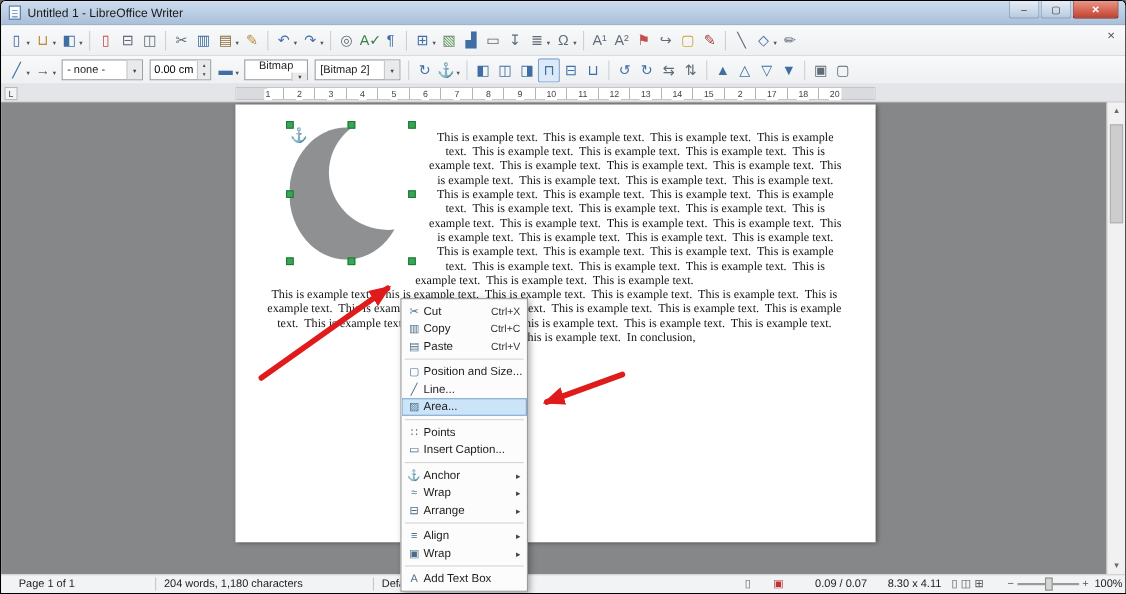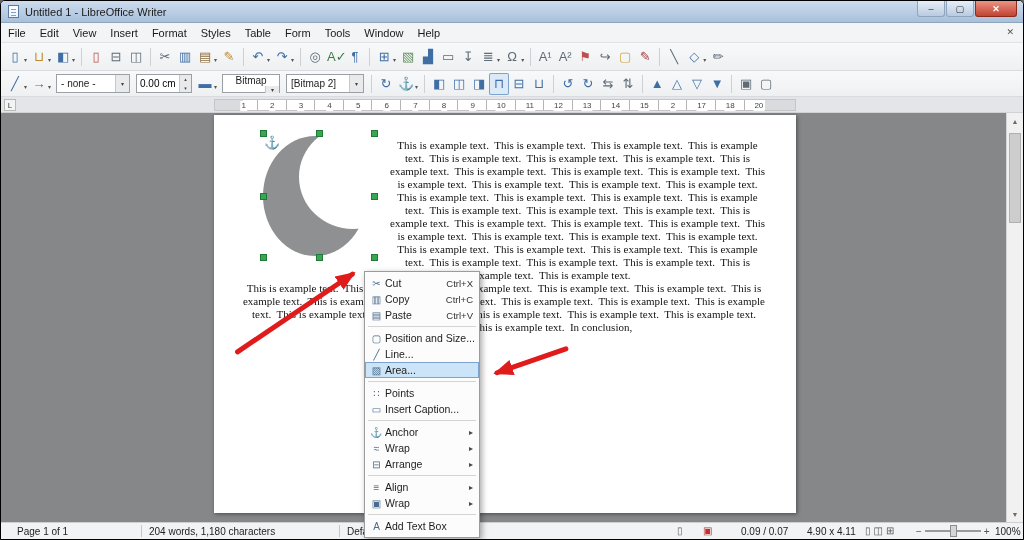--- a/index.html
+++ b/index.html
@@ -33,21 +33,21 @@
   .tbtn.dd .ddarr { display:inline; }
   .tbtn.active { background:#dce9f7; box-shadow:inset 0 0 0 1px #7da2ce; }
   .tbtn.sep { width:1px; height:18px; padding:0; margin:0 4px; background:#cdd0d4; border-radius:0; }
 
   .sel { display:inline-flex; align-items:center; height:19px; background:#fff; border:1px solid #9aa0a6; font-size:10px; color:#222; margin:0 3px; }
   .sel .selv { padding:0 4px; white-space:nowrap; }
   .sel .selarr { margin-left:auto; width:14px; height:100%; display:flex; align-items:center; justify-content:center; background:#e8eaec; border-left:1px solid #c8c8c8; }
   .sel .selarr::after { content:"▾"; font-size:6px; color:#444; }
   .w-none { width:74px; } .w-bitmap { width:58px;flex-direction:column; } .w-bitmapname { width:78px; }
   .spin { display:inline-flex; align-items:center; height:19px; width:56px; background:#fff; border:1px solid #9aa0a6; font-size:10px; margin:0 3px; }
-  .spin .spinv { padding:0 3px; white-space:nowrap; flex:1; }
+  .spin .spinv { padding:0 3px; white-space:nowrap; flex:1;text-align:center; }
   .spin .spinarrs { width:12px; height:100%; display:flex; flex-direction:column; border-left:1px solid #c8c8c8; background:#e8eaec; }
   .spin .su, .spin .sd { flex:1; display:flex; align-items:center; justify-content:center; }
   .spin .su::after { content:"▴"; font-size:5px; color:#444; }
   .spin .sd::after { content:"▾"; font-size:5px; color:#444; }
 
   
   .rulerbar { height:16px; flex:0 0 16px; background:#e3e5e8; position:relative; border-bottom:1px solid #cfd1d4; }
   .tabsel { position:absolute; left:3px; top:2px; width:12px; height:12px; background:#f4f4f4; border:1px solid #b9b9b9; font-size:8px; color:#444; display:flex; align-items:center; justify-content:center; }
   .rstrip { position:absolute; left:213px; top:2px; width:582px; height:12px; background:#fff; border:1px solid #c5c5c5; background-image:repeating-linear-gradient(to right,transparent 0 13.3px,#b5b5b5 13.3px 14.3px,transparent 14.3px 28.63px); }
   .rmargin { position:absolute; top:0; height:100%; background:#d9dbde; }
@@ -124,44 +124,20 @@
         <span class="wbtn">
           <span>▢</span>
         </span>
 
         <span class="wbtn close">
           <span>✕</span>
         </span>
       </span>
   </div>
 
-  <div class="menubar">
-
-      <span class="menu-item">File</span>
-
-      <span class="menu-item">Edit</span>
-
-      <span class="menu-item">View</span>
-
-      <span class="menu-item">Insert</span>
-
-      <span class="menu-item">Format</span>
-
-      <span class="menu-item">Styles</span>
-
-      <span class="menu-item">Table</span>
-
-      <span class="menu-item">Form</span>
-
-      <span class="menu-item">Tools</span>
-
-      <span class="menu-item">Window</span>
-
-      <span class="menu-item">Help</span>
-    </div>
   <span class="docclose" style="position:absolute; right:6px; top:26px; z-index:5; font-size:9px; color:#555;">✕</span>
 
   <div class="toolbar tb1">
 
       <span class="tbtn dd">
         <span class="glyph" style="color: rgb(63, 110, 165);">▯</span>
         <span class="ddarr"></span>
       </span>
 
       <span class="tbtn dd">
@@ -769,21 +745,21 @@
 
   <div class="statusbar">
     <span class="sfield" style="left:16px">Page 1 of 1</span>
     <span class="sdiv" style="left:140px"></span>
     <span class="sfield" style="left:148px">204 words, 1,180 characters</span>
     <span class="sdiv" style="left:338px"></span>
     <span class="sfield" style="left:346px">Default Style</span>
     <span class="sicon" style="left:676px">▯</span>
     <span class="sicon red" style="left:702px">▣</span>
     <span class="sfield" style="left:740px">0.09 / 0.07</span>
-    <span class="sfield" style="left:806px">4.90 x 4.11</span>
+    <span class="sfield" style="left:806px">8.30 x 4.11</span>
     <span class="viewicons">
 
         <span class="vicon">▯</span>
 
         <span class="vicon">◫</span>
 
         <span class="vicon">⊞</span>
       </span>
     <span class="zoomctl">
       <span class="zo">−</span>

